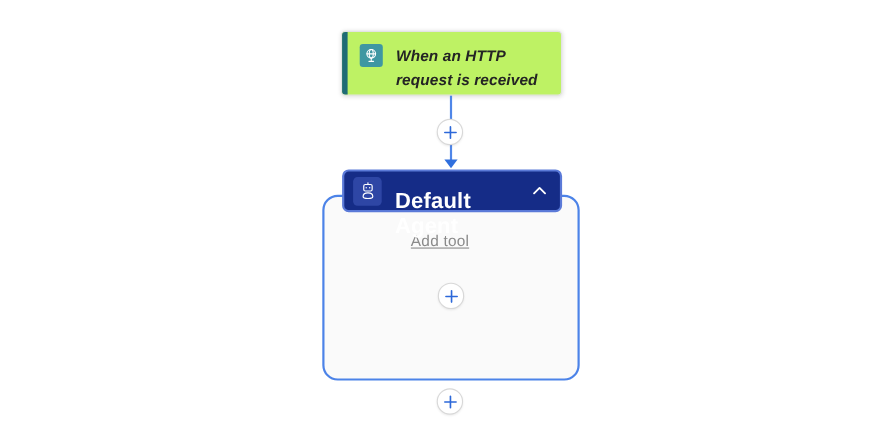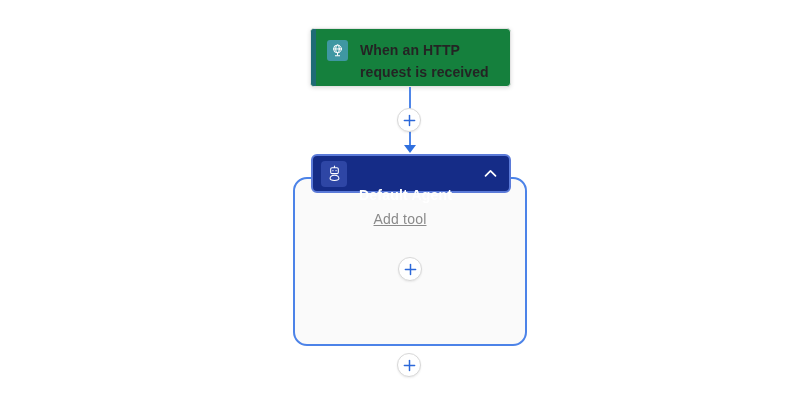--- a/index.html
+++ b/index.html
@@ -4,24 +4,24 @@
 <style>
   html,body{margin:0;padding:0;background:#fff;}
   .canvas{
     position:relative;width:800px;height:400px;background:#ffffff;overflow:hidden;
     font-family:"Liberation Sans",sans-serif;
   }
 
   
   .trigger-card{
     position:absolute;left:310px;top:28px;width:201px;height:59px;
-    background:#15803d;border:1px solid #e3e3e3;border-radius:4px;
+    background:#bef264;border:1px solid #e3e3e3;border-radius:4px;
     box-shadow:0 1px 4px rgba(0,0,0,.13);
     box-sizing:border-box;display:flex;align-items:flex-start;
-    padding:10px 10px 8px 16px;cursor:pointer;
+    padding:10px 10px 8px 16px;cursor:pointer;font-style:italic;
   }
   .trigger-accent{
     position:absolute;left:0;top:0;bottom:0;width:5px;background:#1f6b75;
     border-radius:3px 0 0 3px;
   }
   .trigger-icon-tile{
     width:21px;height:21px;border-radius:3px;background:#3f97a2;flex:0 0 auto;
     display:flex;align-items:center;justify-content:center;margin-top:1px;
   }
   .trigger-title{
@@ -65,21 +65,21 @@
     position:absolute;left:311px;top:154px;width:200px;height:39px;
     background:#152c87;border:2px solid #5b7ad8;border-radius:6px;
     box-sizing:border-box;display:flex;align-items:center;padding:0 12px 0 8px;
     cursor:pointer;z-index:3;
   }
   .agent-icon-tile{
     width:26px;height:26px;border-radius:4px;background:#2e46a5;flex:0 0 auto;
     display:flex;align-items:center;justify-content:center;
   }
   .agent-title{
-    margin-left:12px;font-size:14px;font-weight:700;color:#ffffff;letter-spacing:.2px;margin-top:42px;
+    margin-left:12px;font-size:20px;font-weight:700;color:#ffffff;letter-spacing:.2px;margin-top:42px;
   }
   .chevron-up{margin-left:auto;display:flex;align-items:center;}
 </style>
 </head>
 <body>
 
 <div class="canvas">
 
   <div class="trigger-card">
     <div class="trigger-accent"></div>

